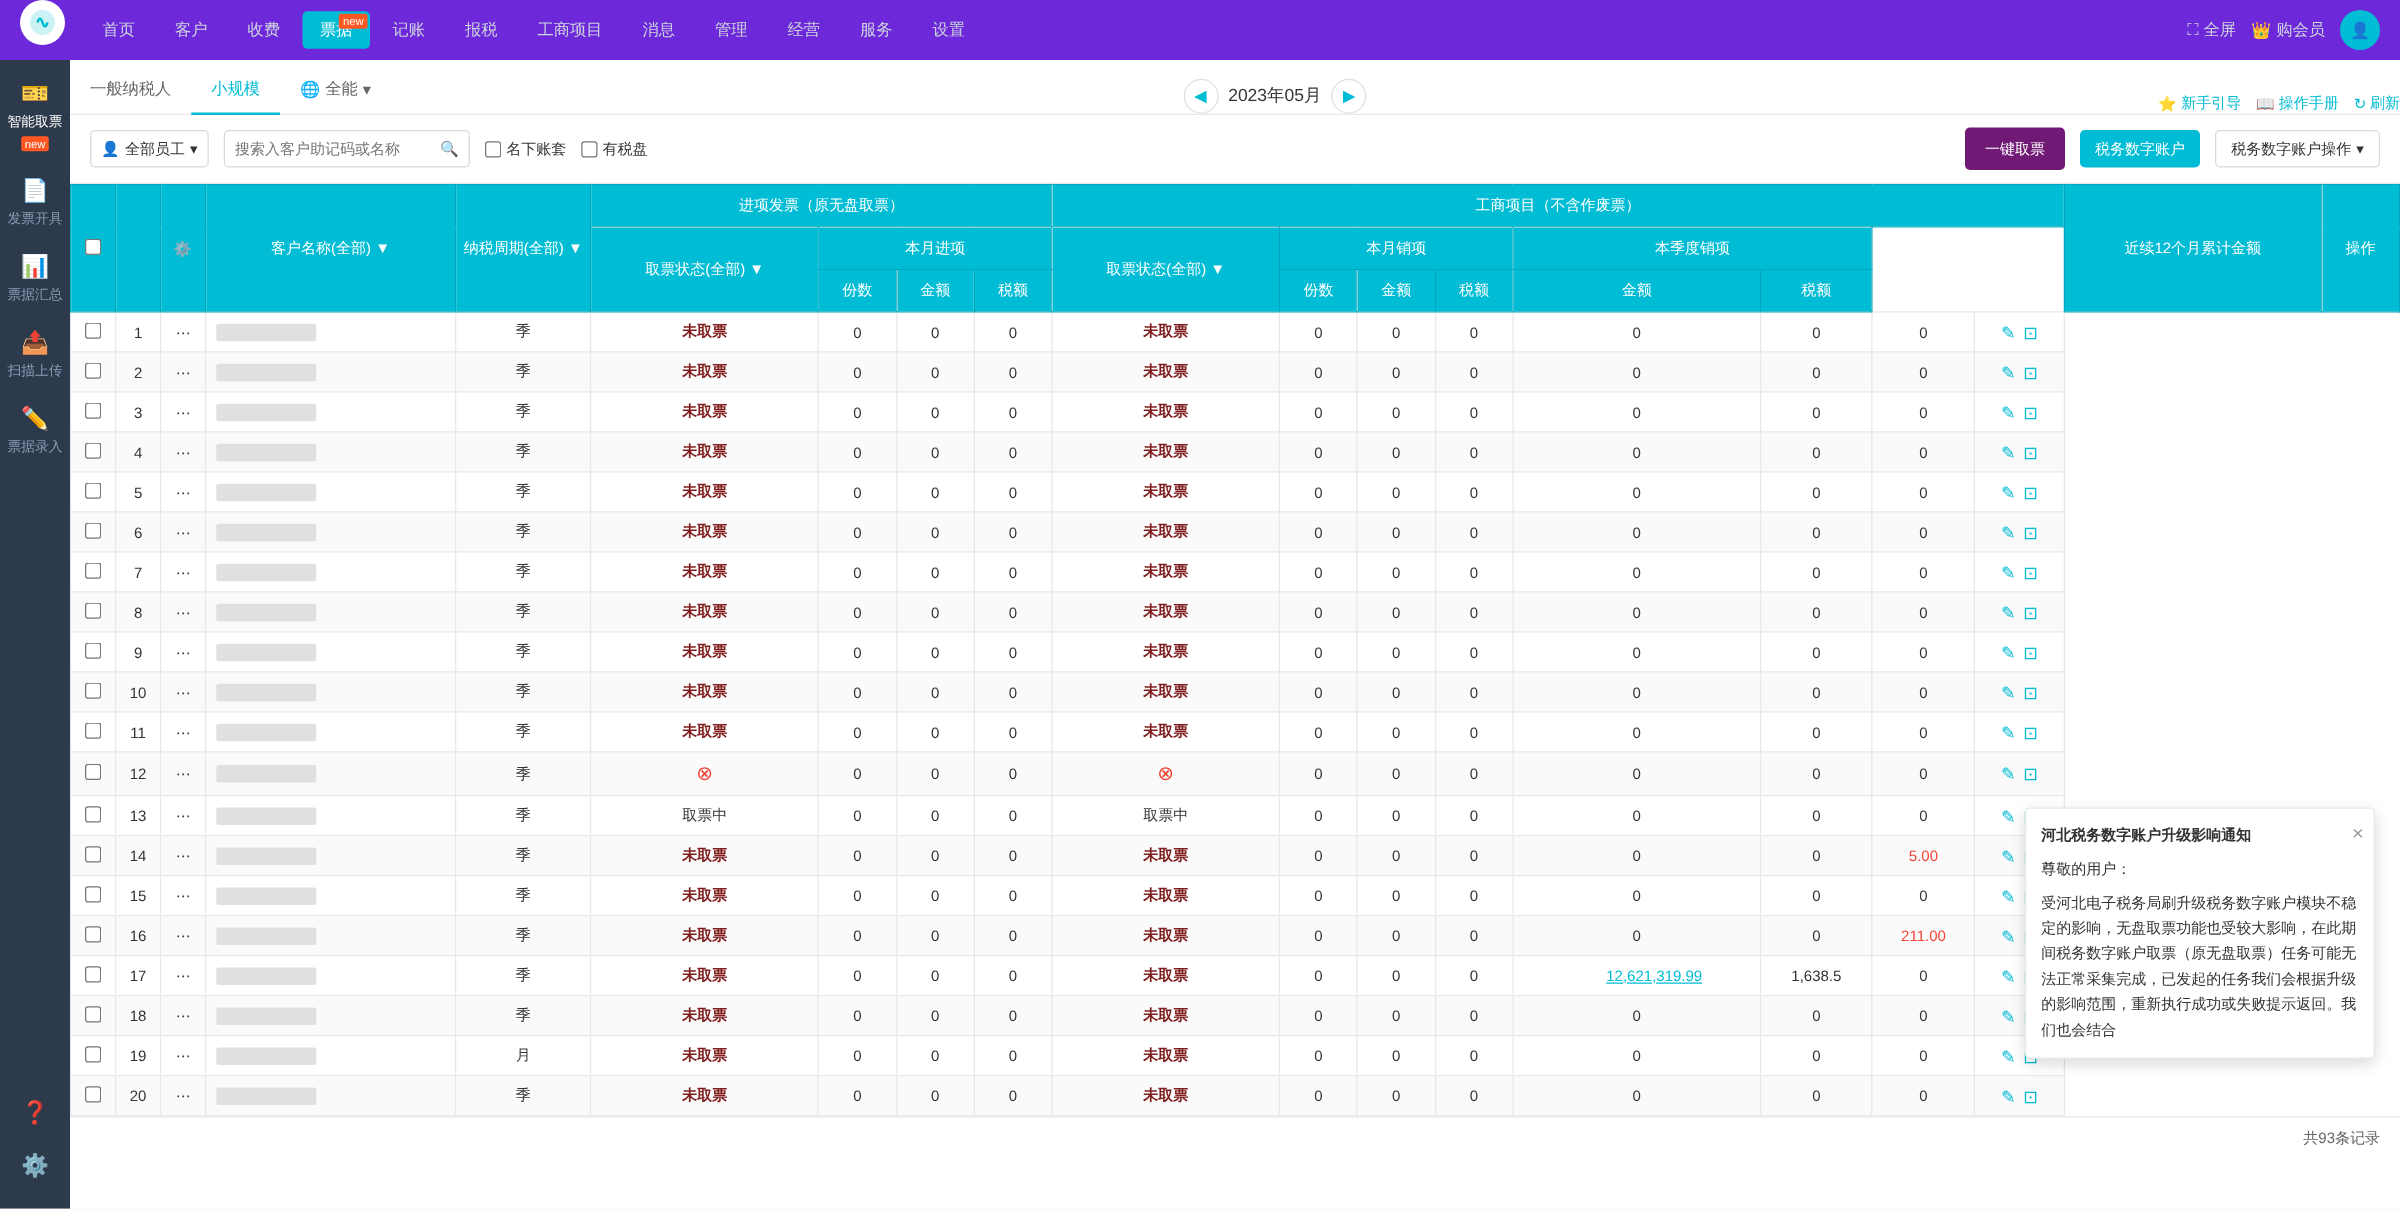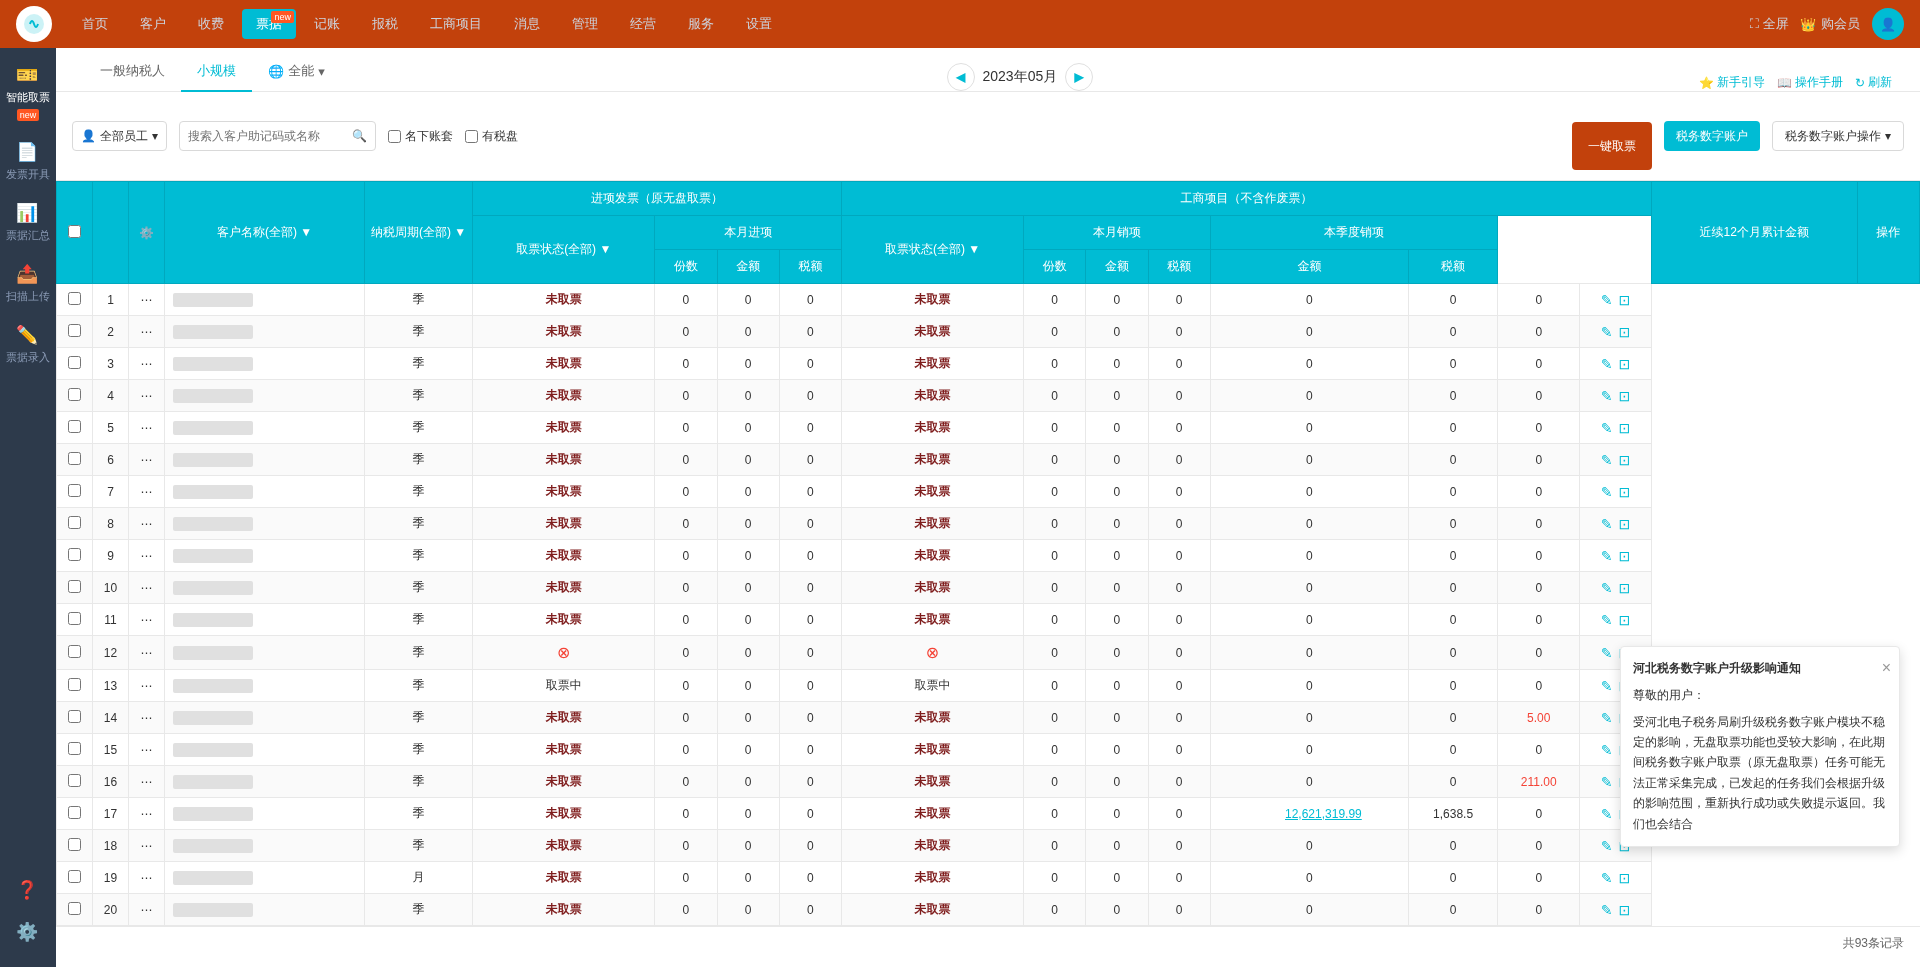--- a/index.html
+++ b/index.html
@@ -1,23 +1,22 @@
 <!DOCTYPE html>
 <html><head>
   <meta charset="utf-8">
   <style>
     * { box-sizing: border-box; margin: 0; padding: 0; }
     body { font-family: "Microsoft YaHei", Arial, sans-serif; font-size: 12px; background: #f0f2f5; color: #333; overflow: hidden; width: 1920px; height: 967px; }
 
     
     .top-nav {
       height: 48px;
-      background: #c2410c;
+      background: #6d28d9;
       display: flex;
-      align-items: center;
       padding: 0 16px;
       color: #cdd4de;
     }
     .top-nav .logo {
       width: 36px; height: 36px;
       background: #fff;
       border-radius: 50%;
       display: flex; align-items: center; justify-content: center;
       margin-right: 16px;
     }
@@ -107,21 +106,21 @@
       background: #f5f6fa;
       overflow: hidden;
     }
 
     
     .tabs-bar {
       background: #fff;
       border-bottom: 1px solid #e8e8e8;
       display: flex;
       align-items: flex-end;
-      padding: 0 28px;
+      padding: 0 0;
       height: 44px;
     }
     .tab-item {
       padding: 10px 16px;
       cursor: pointer;
       font-size: 13px;
       color: #666;
       border-bottom: 2px solid transparent;
       margin-bottom: -1px;
       display: flex; align-items: center; gap: 4px;
@@ -159,22 +158,22 @@
     .search-box {
       height: 30px; border: 1px solid #d9d9d9; border-radius: 4px;
       display: flex; align-items: center; padding: 0 8px; gap: 4px;
       background: #fff;
     }
     .search-box input {
       border: none; outline: none; font-size: 12px; width: 160px; color: #999;
     }
     .checkbox-label { display: flex; align-items: center; gap: 4px; cursor: pointer; font-size: 12px; }
     .btn-orange {
-      height: 48px; background: #c2410c; color: #fff; border: none;
-      border-radius: 4px; padding: 0 16px; cursor: pointer; font-size: 12px; margin-top: 20px;
+      height: 34px; background: #701a75; color: #fff; border: none;
+      border-radius: 4px; padding: 0 16px; cursor: pointer; font-size: 12px;
     }
     .btn-teal {
       height: 30px; background: #00bcd4; color: #fff; border: none;
       border-radius: 4px; padding: 0 12px; cursor: pointer; font-size: 12px;
     }
     .btn-outline {
       height: 30px; background: #fff; color: #333; border: 1px solid #d9d9d9;
       border-radius: 4px; padding: 0 12px; cursor: pointer; font-size: 12px;
       display: flex; align-items: center; gap: 4px;
     }

